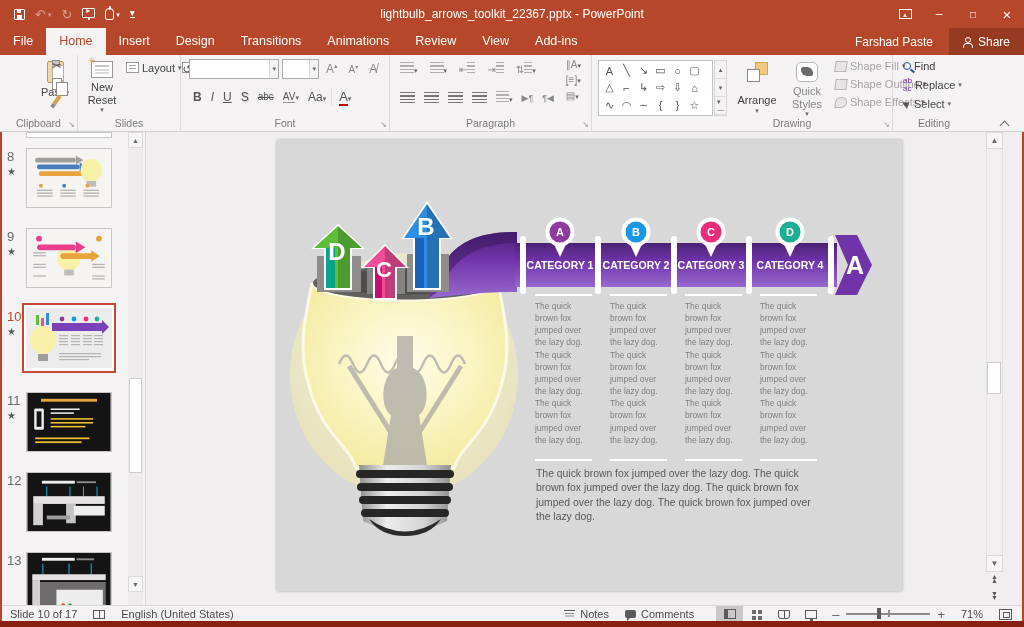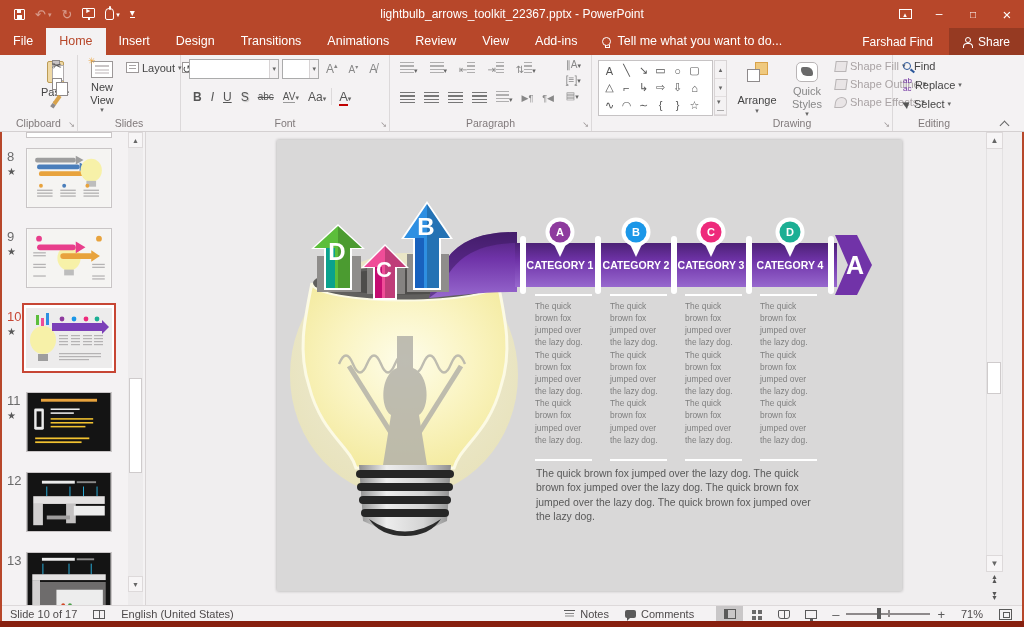--- a/index.html
+++ b/index.html
@@ -179,26 +179,22 @@
   <div class="tabrow">
     <span class="tab">File</span>
     <span class="tab active">Home</span>
     <span class="tab">Insert</span>
     <span class="tab">Design</span>
     <span class="tab">Transitions</span>
     <span class="tab">Animations</span>
     <span class="tab">Review</span>
     <span class="tab">View</span>
     <span class="tab">Add-ins</span>
-    <span class="tellme">
-        <span class="bulb-ico"></span>
-        <span>Tell me what you want to do...</span>
-      </span>
     <span class="tab-right">
-      <span class="account">Farshad Find</span>
+      <span class="account">Farshad Paste</span>
       <span class="share-btn">
           <span class="person-ico"></span>
           <span>Share</span>
         </span>
     </span>
   </div>
 
   <div class="ribbon">
 
     <div class="rgroup" style="left:0; width:78px;">
@@ -212,21 +208,21 @@
         <span class="copy-ico"></span>
         <span class="brush-ico"></span>
       </div>
       <div class="glabel">Clipboard</div>
       <span class="launcher">↘</span>
     </div>
 
     <div class="rgroup" style="left:78px; width:103px;">
       <div class="bigbtn" style="position:absolute; left:2px; top:1px;">
         <span class="newslide-ico"></span>
-        <span style="margin-top:3px; width:42px;">New View</span>
+        <span style="margin-top:3px; width:42px;">New Reset</span>
         <span class="dd">▾</span>
       </div>
       <div style="position:absolute; left:48px; top:3px; display:flex; flex-direction:row;">
         <div class="smallrow">
             <span class="mini-ico lines"></span>
             <span>Layout</span>
             <span class="dd">▾</span>
           </div>
         <div class="smallrow">
             <span class="mini-ico">↺</span>

